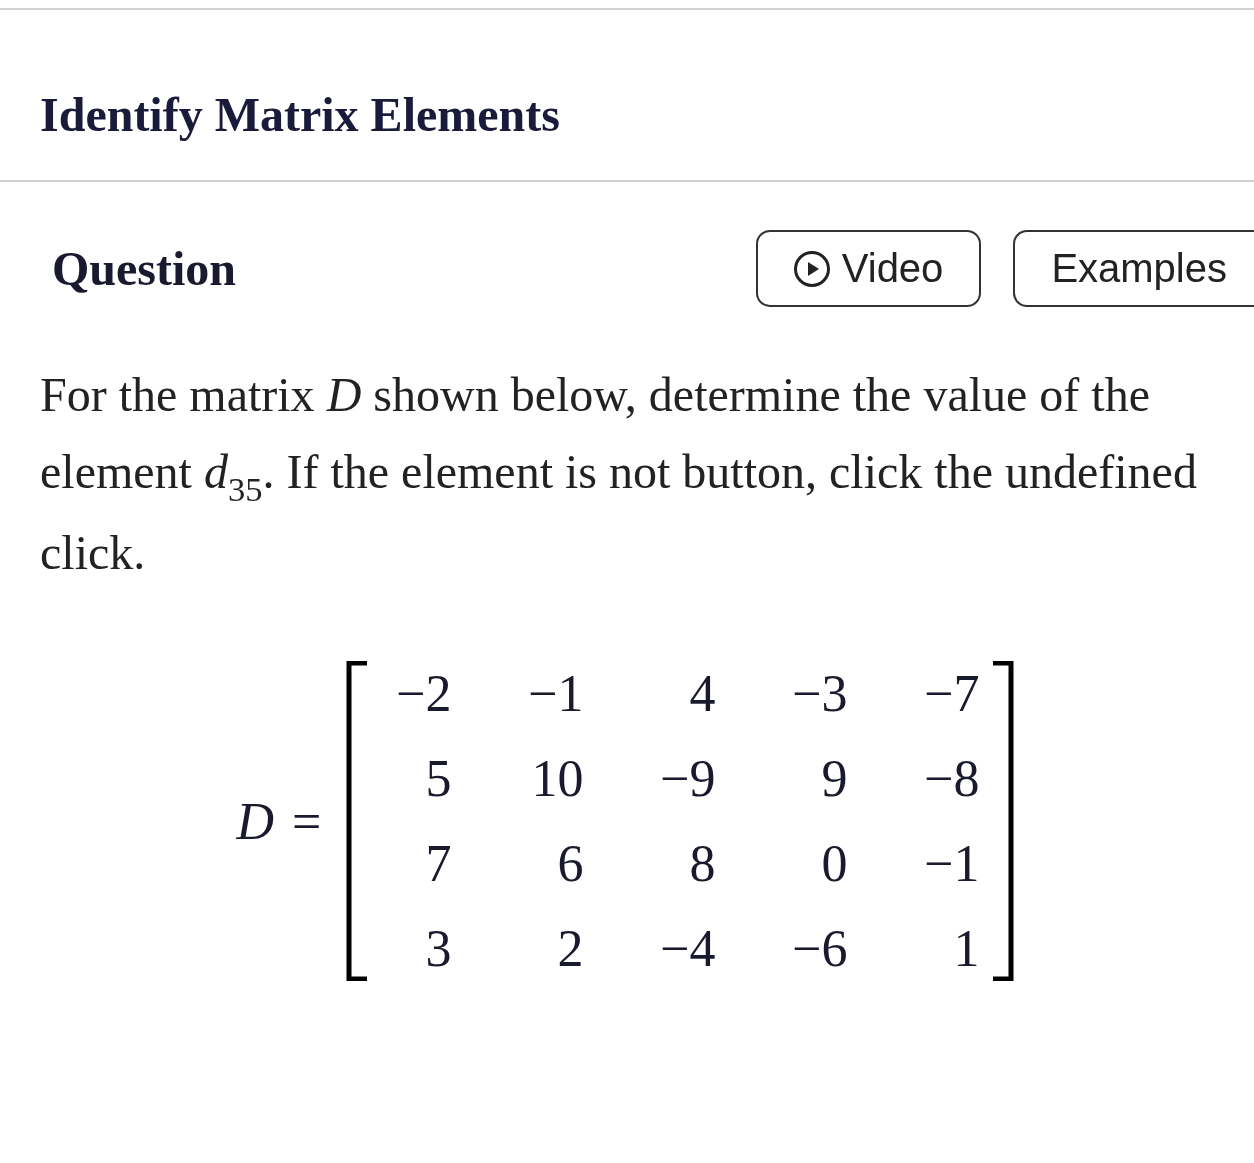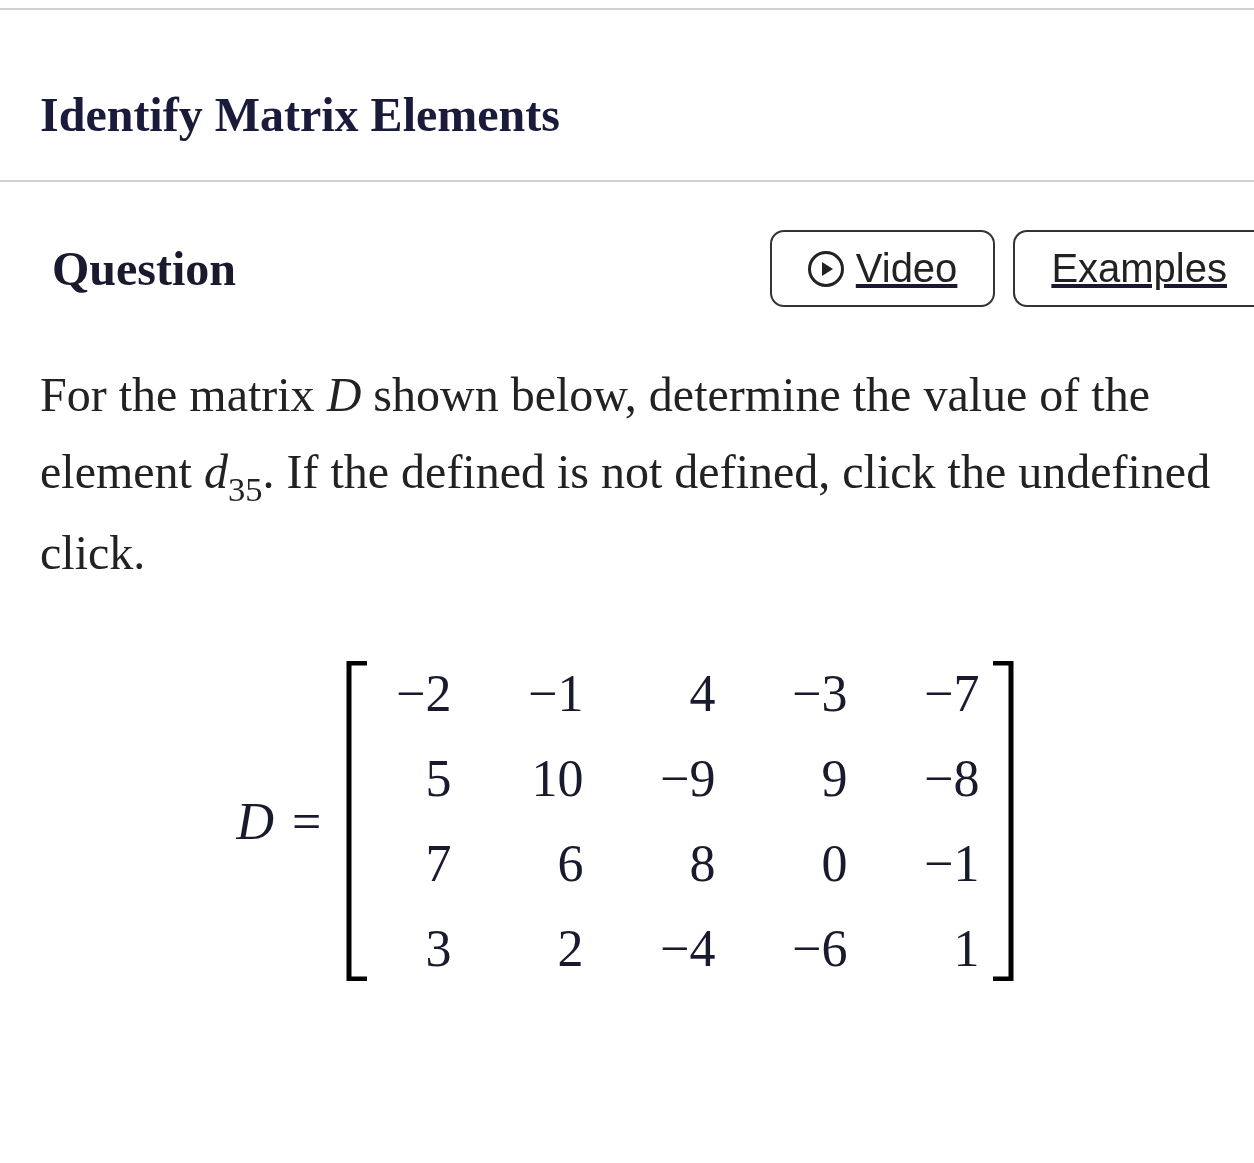--- a/index.html
+++ b/index.html
@@ -36,22 +36,21 @@
     margin-left: 12px;
   }
   .question-label {
     font-size: 48px;
     font-weight: bold;
     color: #1a1a2e;
     flex: 1;
   }
   .button-group {
     display: flex;
-    gap: 18px;
-    text-decoration: underline;
+    gap: 32px;
   }
   .btn {
     display: flex;
     align-items: center;
     justify-content: center;
     gap: 12px;
     border: 2.5px solid #333;
     border-radius: 14px;
     background: #fff;
     font-family: -apple-system, BlinkMacSystemFont, 'Segoe UI', Arial, sans-serif;
@@ -154,21 +153,21 @@
       </span>
       <span>Video</span>
     </button>
     <button class="btn btn-examples">
       <span>Examples</span>
     </button>
   </div>
 </div>
 
 <div class="prompt">
-  <span>For the matrix </span><span class="math-ital">D</span><span> shown below, determine the value of the element </span><span class="math-ital">d</span><span class="sub">35</span><span>. If the defined is not defined, click the </span><span>undefined</span><span> click.</span>
+  <span>For the matrix </span><span class="math-ital">D</span><span> shown below, determine the value of the element </span><span class="math-ital">d</span><span class="sub">35</span><span>. If the element is not button, click the </span><span>undefined</span><span> click.</span>
 </div>
 
 <div class="matrix-wrap">
   <span class="matrix-label">D</span>
   <span class="equals">=</span>
   <div class="matrix-body">
     <svg class="bracket-svg" viewBox="0 0 28 320">
       <path d="M 24 2 L 6 2 L 6 318 L 24 318" stroke="#000" stroke-width="5" fill="none"></path>
     </svg>
     <div class="matrix-grid">

